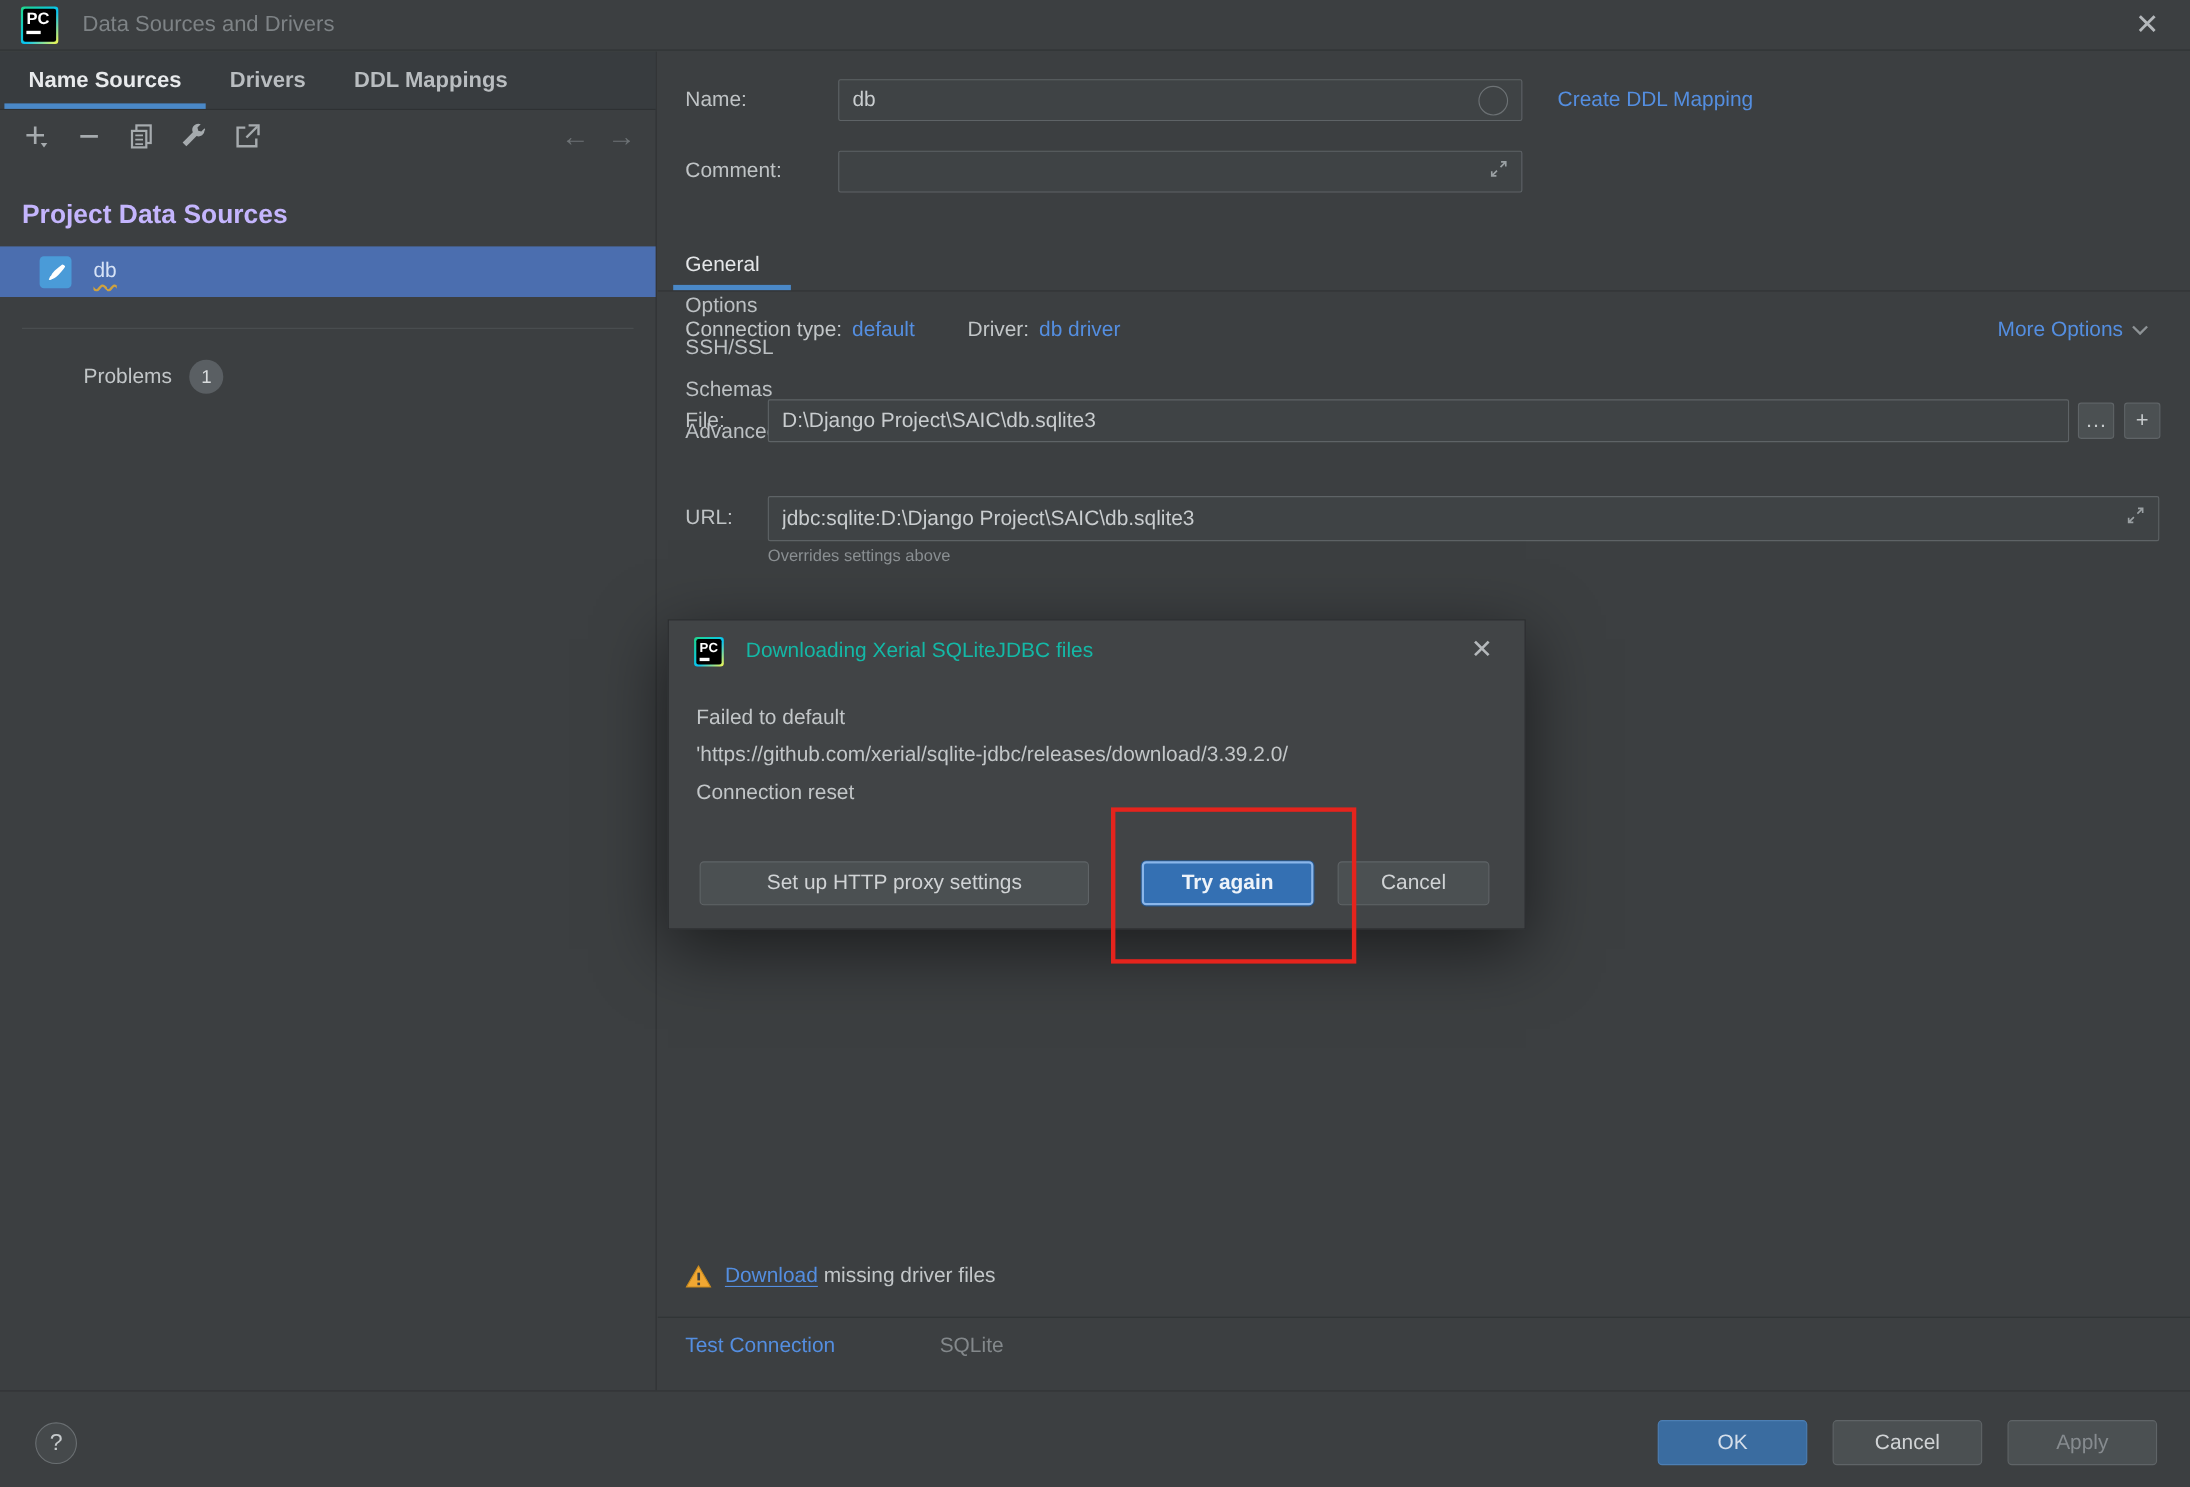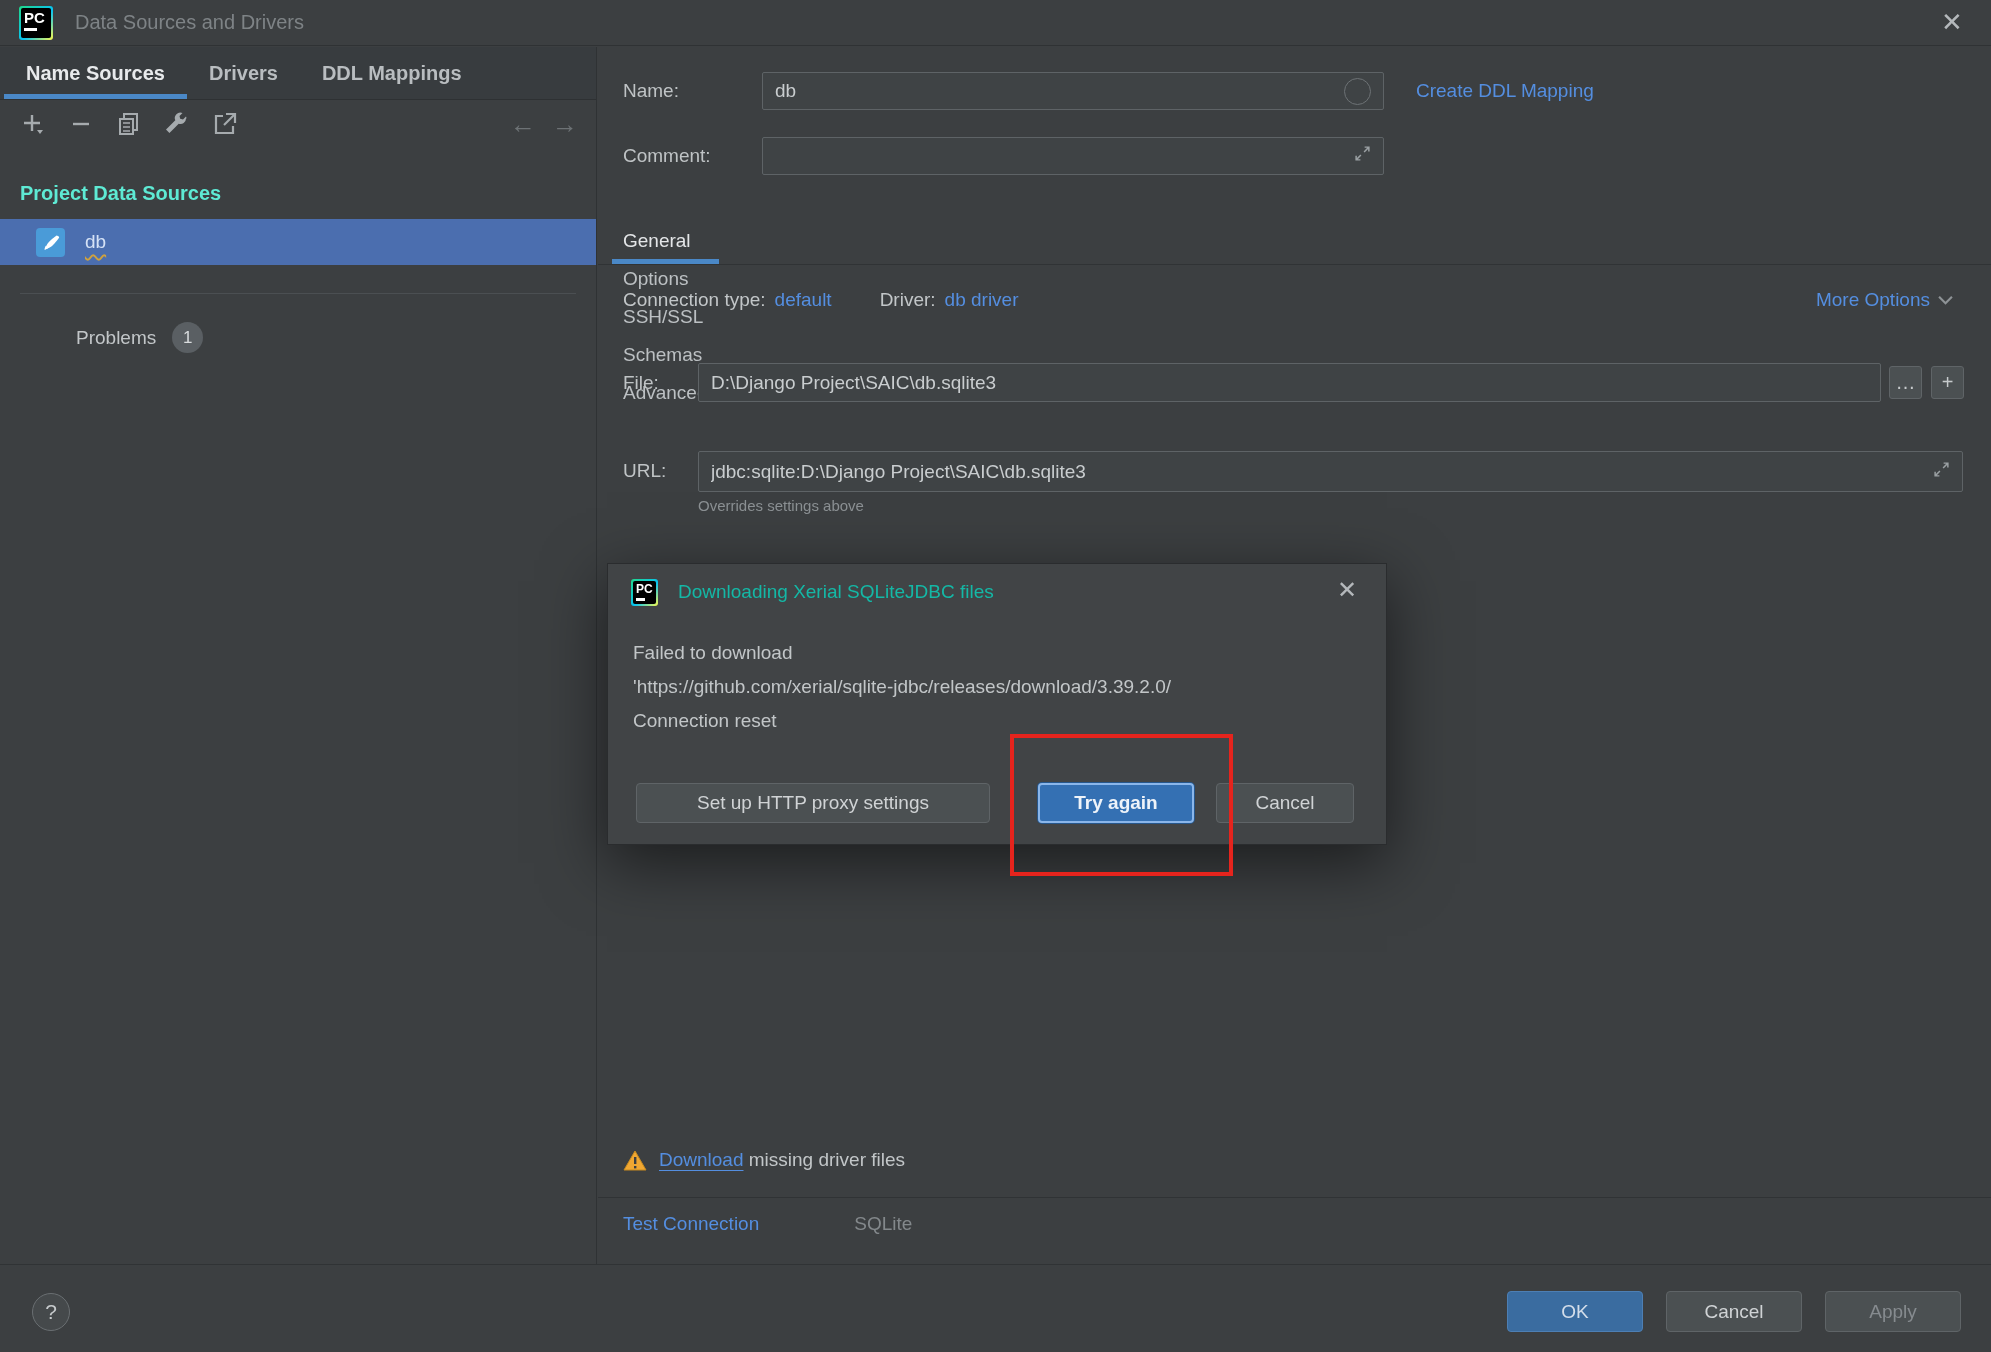--- a/index.html
+++ b/index.html
@@ -57,21 +57,21 @@
   .side-toolbar {
     height:48px; display:flex; align-items:center; padding-left:14px; gap:10px;
     color:#a6abae;
   }
   .tool-btn {
     width:38px; height:34px; display:flex; align-items:center; justify-content:center;
     font-size:24px; position:relative;
   }
   .tool-btn svg { display:block; }
   .nav-arrows { margin-left:auto; margin-right:18px; display:flex; gap:16px; color:#6d7275; font-size:26px; }
-  .group-header { font-weight:bold; color:#5eead4; padding:34px 0 14px 20px; font-size:20px; }
+  .group-header { font-weight:bold; color:#c4b5fd; padding:34px 0 14px 20px; font-size:24px; }
   .ds-row {
     height:46px; background:#4b6eaf; display:flex; align-items:center; padding-left:36px; gap:20px;
   }
   .ds-icon {
     width:29px; height:29px; border-radius:4px; background:#4a9bd8;
     display:flex; align-items:center; justify-content:center;
   }
   .ds-label {
     color:#d5e2f6;
     text-decoration:underline wavy #cfa23e 1.5px; text-underline-offset:6px;
@@ -326,21 +326,21 @@
       <span class="pc-icon">
         <span class="pc-inner">
             <span class="pc-txt">PC</span>
             <span class="pc-bar"></span>
           </span>
       </span>
       <span class="modal-title">Downloading Xerial SQLiteJDBC files</span>
       <span class="modal-close">✕</span>
     </div>
     <div class="modal-body">
-      <div>Failed to download</div>
+      <div>Failed to default</div>
       <div>'https://github.com/xerial/sqlite-jdbc/releases/download/3.39.2.0/</div>
       <div>Connection reset</div>
     </div>
     <div class="btn" style="left:28px; top:219px; width:354px;">Set up HTTP proxy settings</div>
     <div class="btn btn-blue" style="left:430px; top:219px; width:156px;">Try again</div>
     <div class="btn" style="left:608px; top:219px; width:138px;">Cancel</div>
   </div>
 
   <div class="red-box"></div>
 

